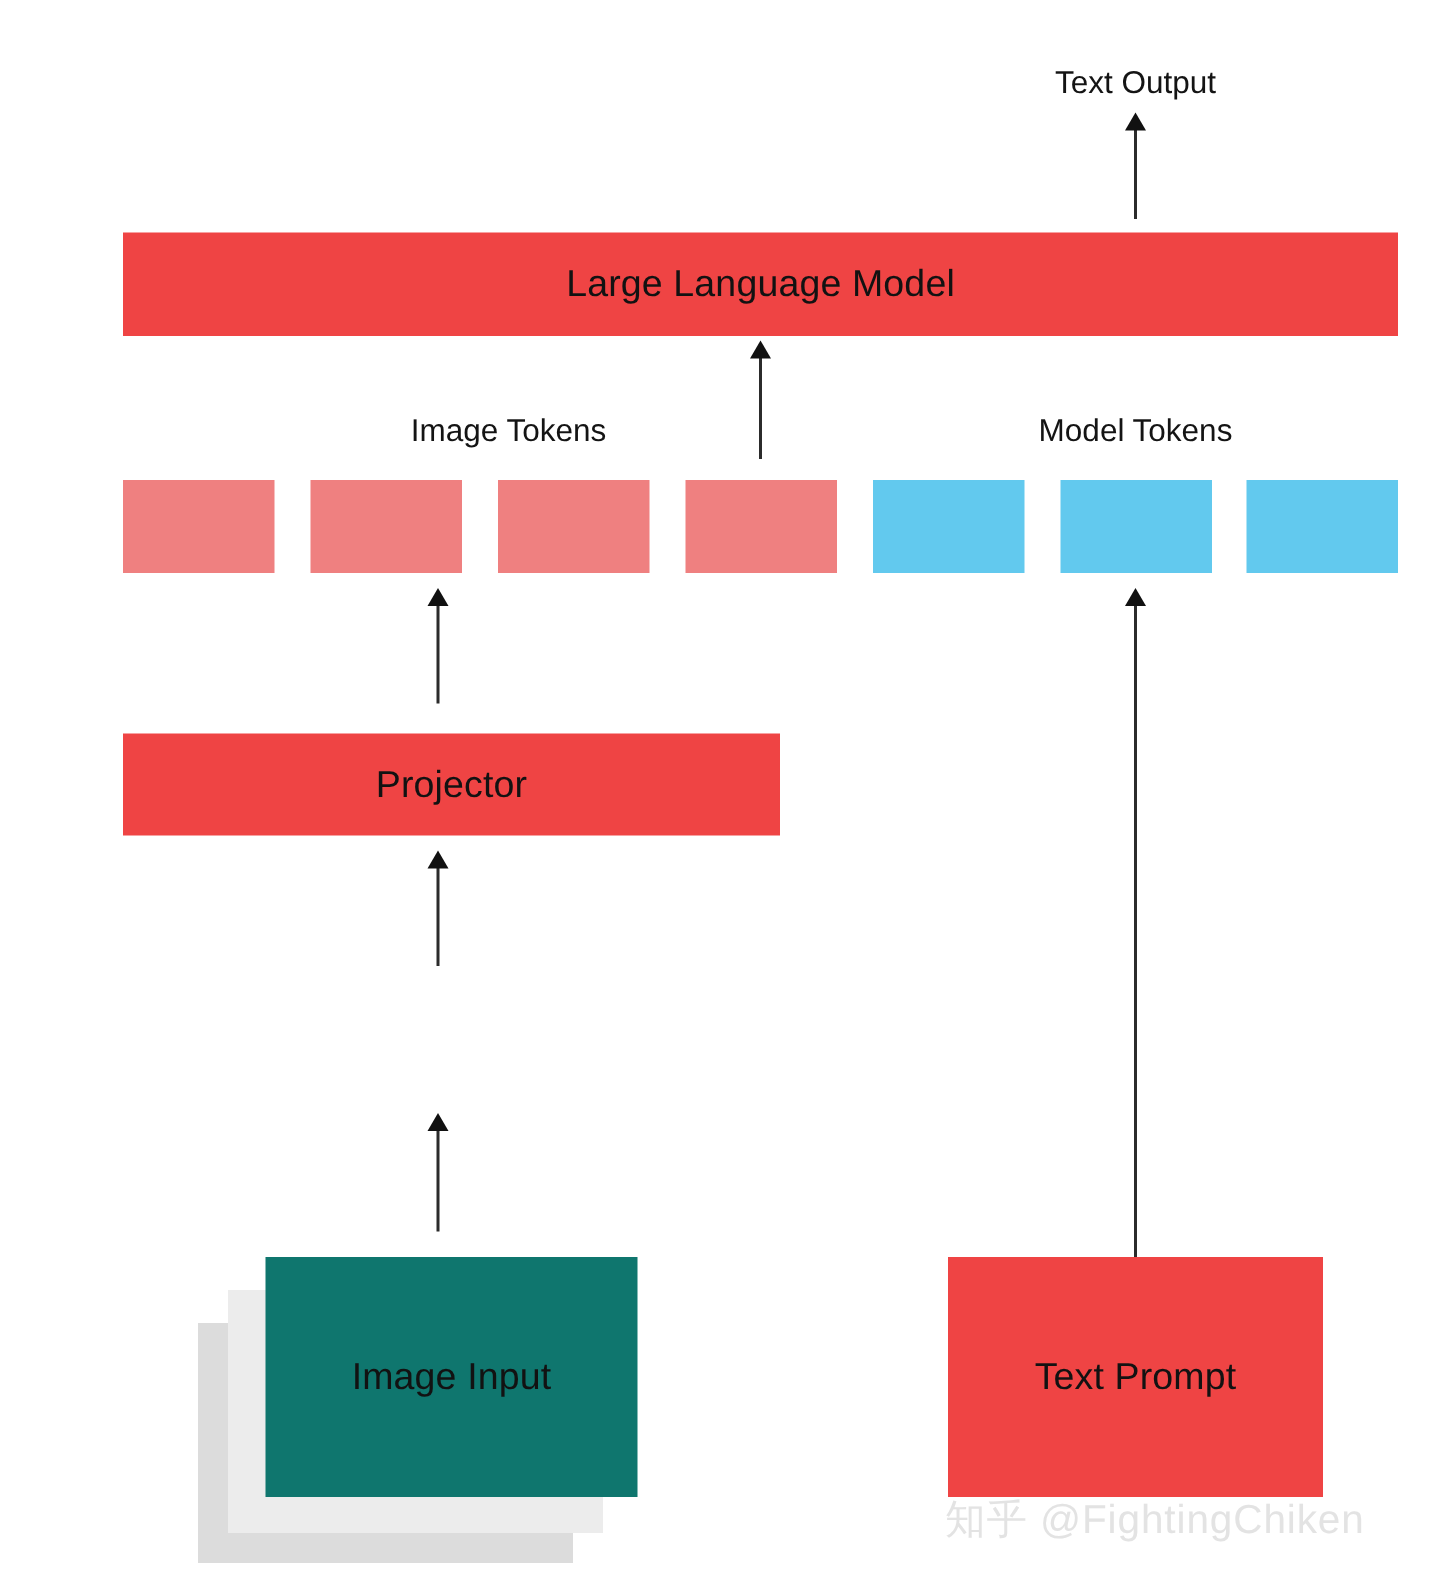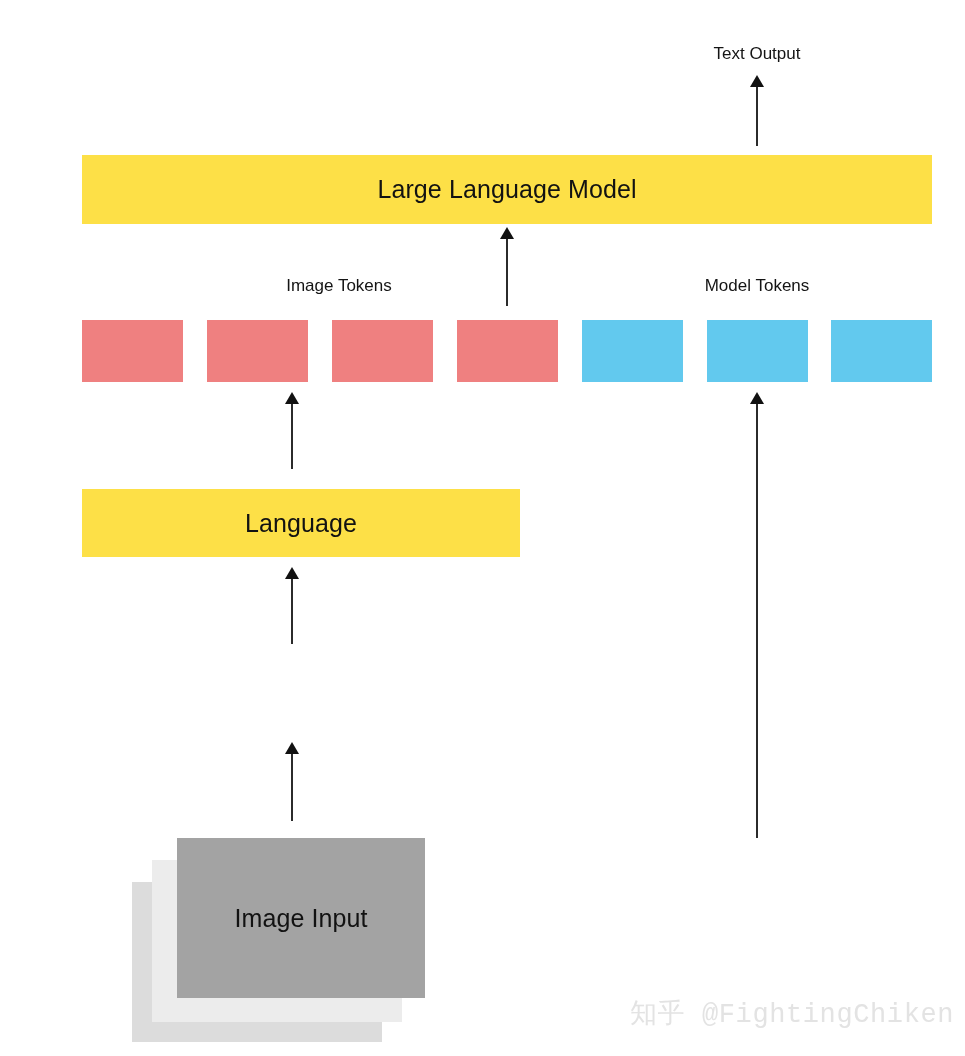--- a/index.html
+++ b/index.html
@@ -21,38 +21,38 @@
   }
 
   
   .node {
     position: absolute;
     box-sizing: border-box;
   }
 
   
   .block {
-    background: #fde047;
+    background: #ef4444;
     display: flex;
     align-items: center;
     justify-content: center;
   }
   .block-label {
     color: #121212;
     font-size: 25px;
     font-weight: 400;
     letter-spacing: 0.1px;
     white-space: nowrap;
   }
 
   
   .caption {
     position: absolute;
     color: #141414;
-    font-size: 17px;
+    font-size: 21px;
     font-weight: 400;
     white-space: nowrap;
     text-align: center;
     transform: translateX(-50%);
   }
 
   
   .token {
     position: absolute;
     height: 62px;
@@ -80,35 +80,35 @@
     border-bottom: 12px solid #111111;
   }
 
   
   .card {
     position: absolute;
   }
   .card-back   { background: #dcdcdc; }
   .card-middle { background: #ececec; }
   .card-front  {
-    background: #a3a3a3;
+    background: #0f766e;
     display: flex;
     align-items: center;
     justify-content: center;
   }
 
   
   .watermark {
     position: absolute;
     color: #e3e3e3;
     font-size: 27px;
     font-weight: 400;
     letter-spacing: 0.6px;
     white-space: nowrap;
-    font-family: Liberation Mono, monospace;
+    font-family: Liberation Sans, sans-serif;
   }
 </style>
 </head>
 <body>
 
 <div id="canvas">
 
   <div class="caption" style="left:757px; top:44px;">Text Output</div>
 
   <div class="arrow" style="left:756px; top:86px; height:60px;"></div>
@@ -130,30 +130,33 @@
 
   <div class="token text-token" style="left:582px; width:101px;"></div>
   <div class="token text-token" style="left:707px; width:101px;"></div>
   <div class="token text-token" style="left:831px; width:101px;"></div>
 
   <div class="arrow" style="left:291px; top:403px; height:66px;"></div>
 
   <div class="arrow" style="left:756px; top:403px; height:435px;"></div>
 
   <div class="node block" style="left:82px; top:489px; width:438px; height:68px;">
-    <span class="block-label">Language</span>
+    <span class="block-label">Projector</span>
   </div>
 
   <div class="arrow" style="left:291px; top:578px; height:66px;"></div>
 
 
   <div class="arrow" style="left:291px; top:753px; height:68px;"></div>
 
   <div class="card card-back" style="left:132px; top:882px; width:250px; height:160px;"></div>
   <div class="card card-middle" style="left:152px; top:860px; width:250px; height:162px;"></div>
   <div class="card card-front" style="left:177px; top:838px; width:248px; height:160px;">
     <span class="block-label">Image Input</span>
   </div>
 
+  <div class="node block" style="left:632px; top:838px; width:250px; height:160px;">
+    <span class="block-label">Text Prompt</span>
+  </div>
 
   <div class="watermark" style="left:630px; top:995px;">知乎 @FightingChiken</div>
 
 </div>
 
 </body></html>

